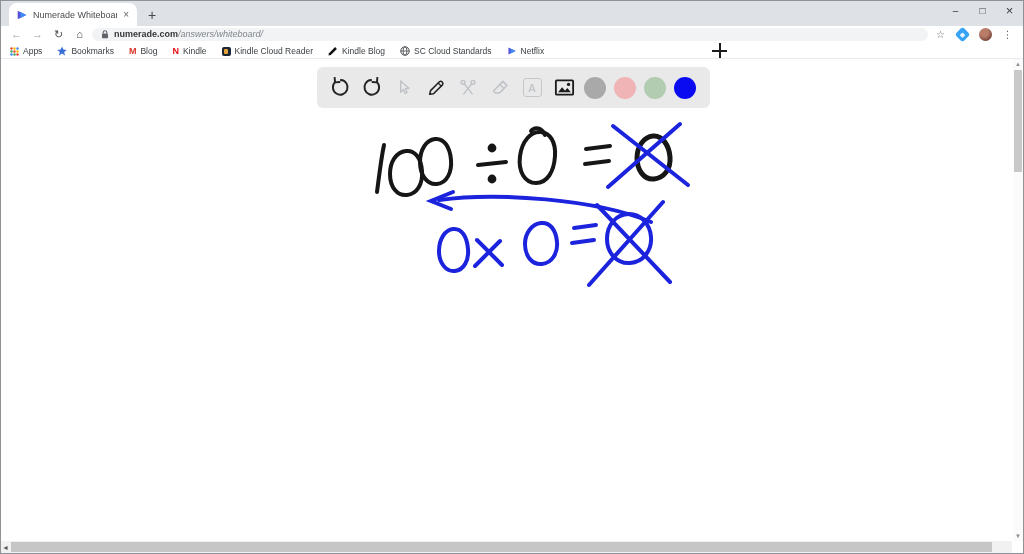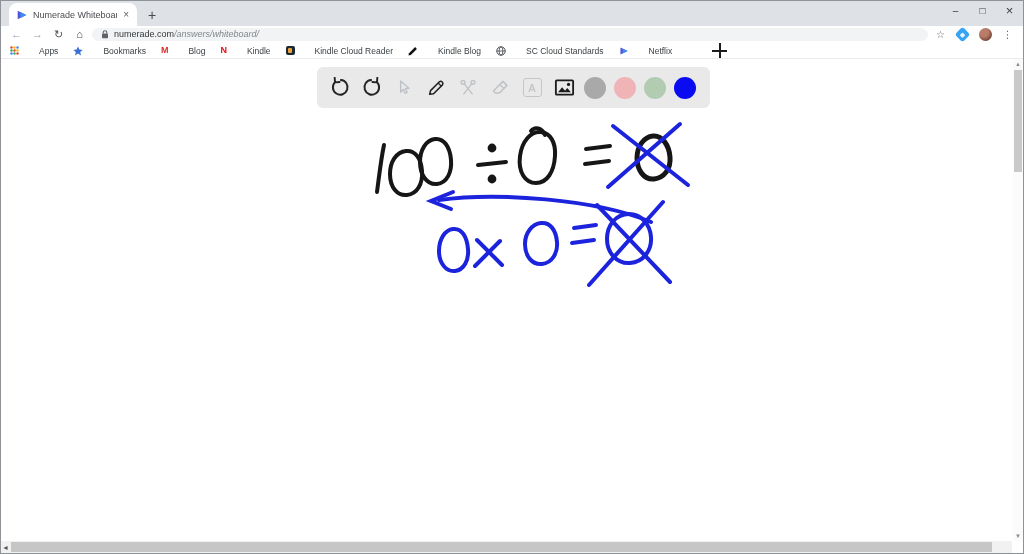--- a/index.html
+++ b/index.html
@@ -21,33 +21,33 @@
   .win-btn.close { font-size:13px; }
 
   
   .addressbar { height:17px; background:#fff; display:flex; align-items:center; padding:0 7px; gap:4px; }
   .nav-ic { width:17px; text-align:center; font-size:11px; line-height:1; }
   .nav-ic.dim { color:#9aa0a6; }
   .nav-ic.dark { color:#4a4d51; }
   .pill { flex:1; height:13px; background:#f1f3f4; border-radius:7px; display:flex;
           align-items:center; padding:0 9px; gap:5px; }
   .url { font-size:9px; line-height:1; white-space:nowrap; }
-  .url .domain { color:#35383b; }
+  .url .domain { color:#35383b;font-weight:bold; }
   .url .path { color:#80868b;font-style:italic; }
   .act-ic { width:17px; text-align:center; font-size:10px; color:#5f6368; line-height:1; }
   .ext-ic { width:11px; height:11px; background:#36a3f5; border-radius:3px; transform:rotate(45deg);
             margin:0 4px; position:relative; }
   .ext-ic span { position:absolute; inset:3.5px; background:#eaf5ff; border-radius:1px; display:block; }
   .avatar { width:13px; height:13px; border-radius:50%;
             background:radial-gradient(circle at 40% 35%, #b97c69 0 35%, #7c4a3c 70%, #57342b); margin:0 3px; }
 
   
   .bookmarks { height:16px; background:#fff; display:flex; align-items:center; padding:0 9px; gap:15px;
                border-bottom:1px solid #e8eaed; }
-  .bm { display:flex; align-items:flex-start; gap:20px; font-size:8.5px; color:#3c4043; white-space:nowrap; }
+  .bm { display:flex; align-items:flex-end; gap:4px; font-size:8.5px; color:#3c4043; white-space:nowrap; }
   .bm .glyph { font-weight:bold; font-size:9px; line-height:1; }
   .kindle-sq { width:9px; height:9px; background:#1c2733; border-radius:2px; position:relative; }
   .kindle-sq i { position:absolute; left:2.5px; top:2px; width:4px; height:5px; background:#e8a33d;
                  border-radius:1px; display:block; }
 
   
   .content { position:absolute; top:58px; left:0; right:0; bottom:0; background:#fff; }
   .wb-toolbar { position:absolute; left:316px; top:8px; width:393px; height:41px; background:#e9e9e9;
                 border-radius:6px; display:flex; align-items:center; padding:0 11px; gap:8px; }
   .tool { width:24px; height:24px; display:flex; align-items:center; justify-content:center; }

